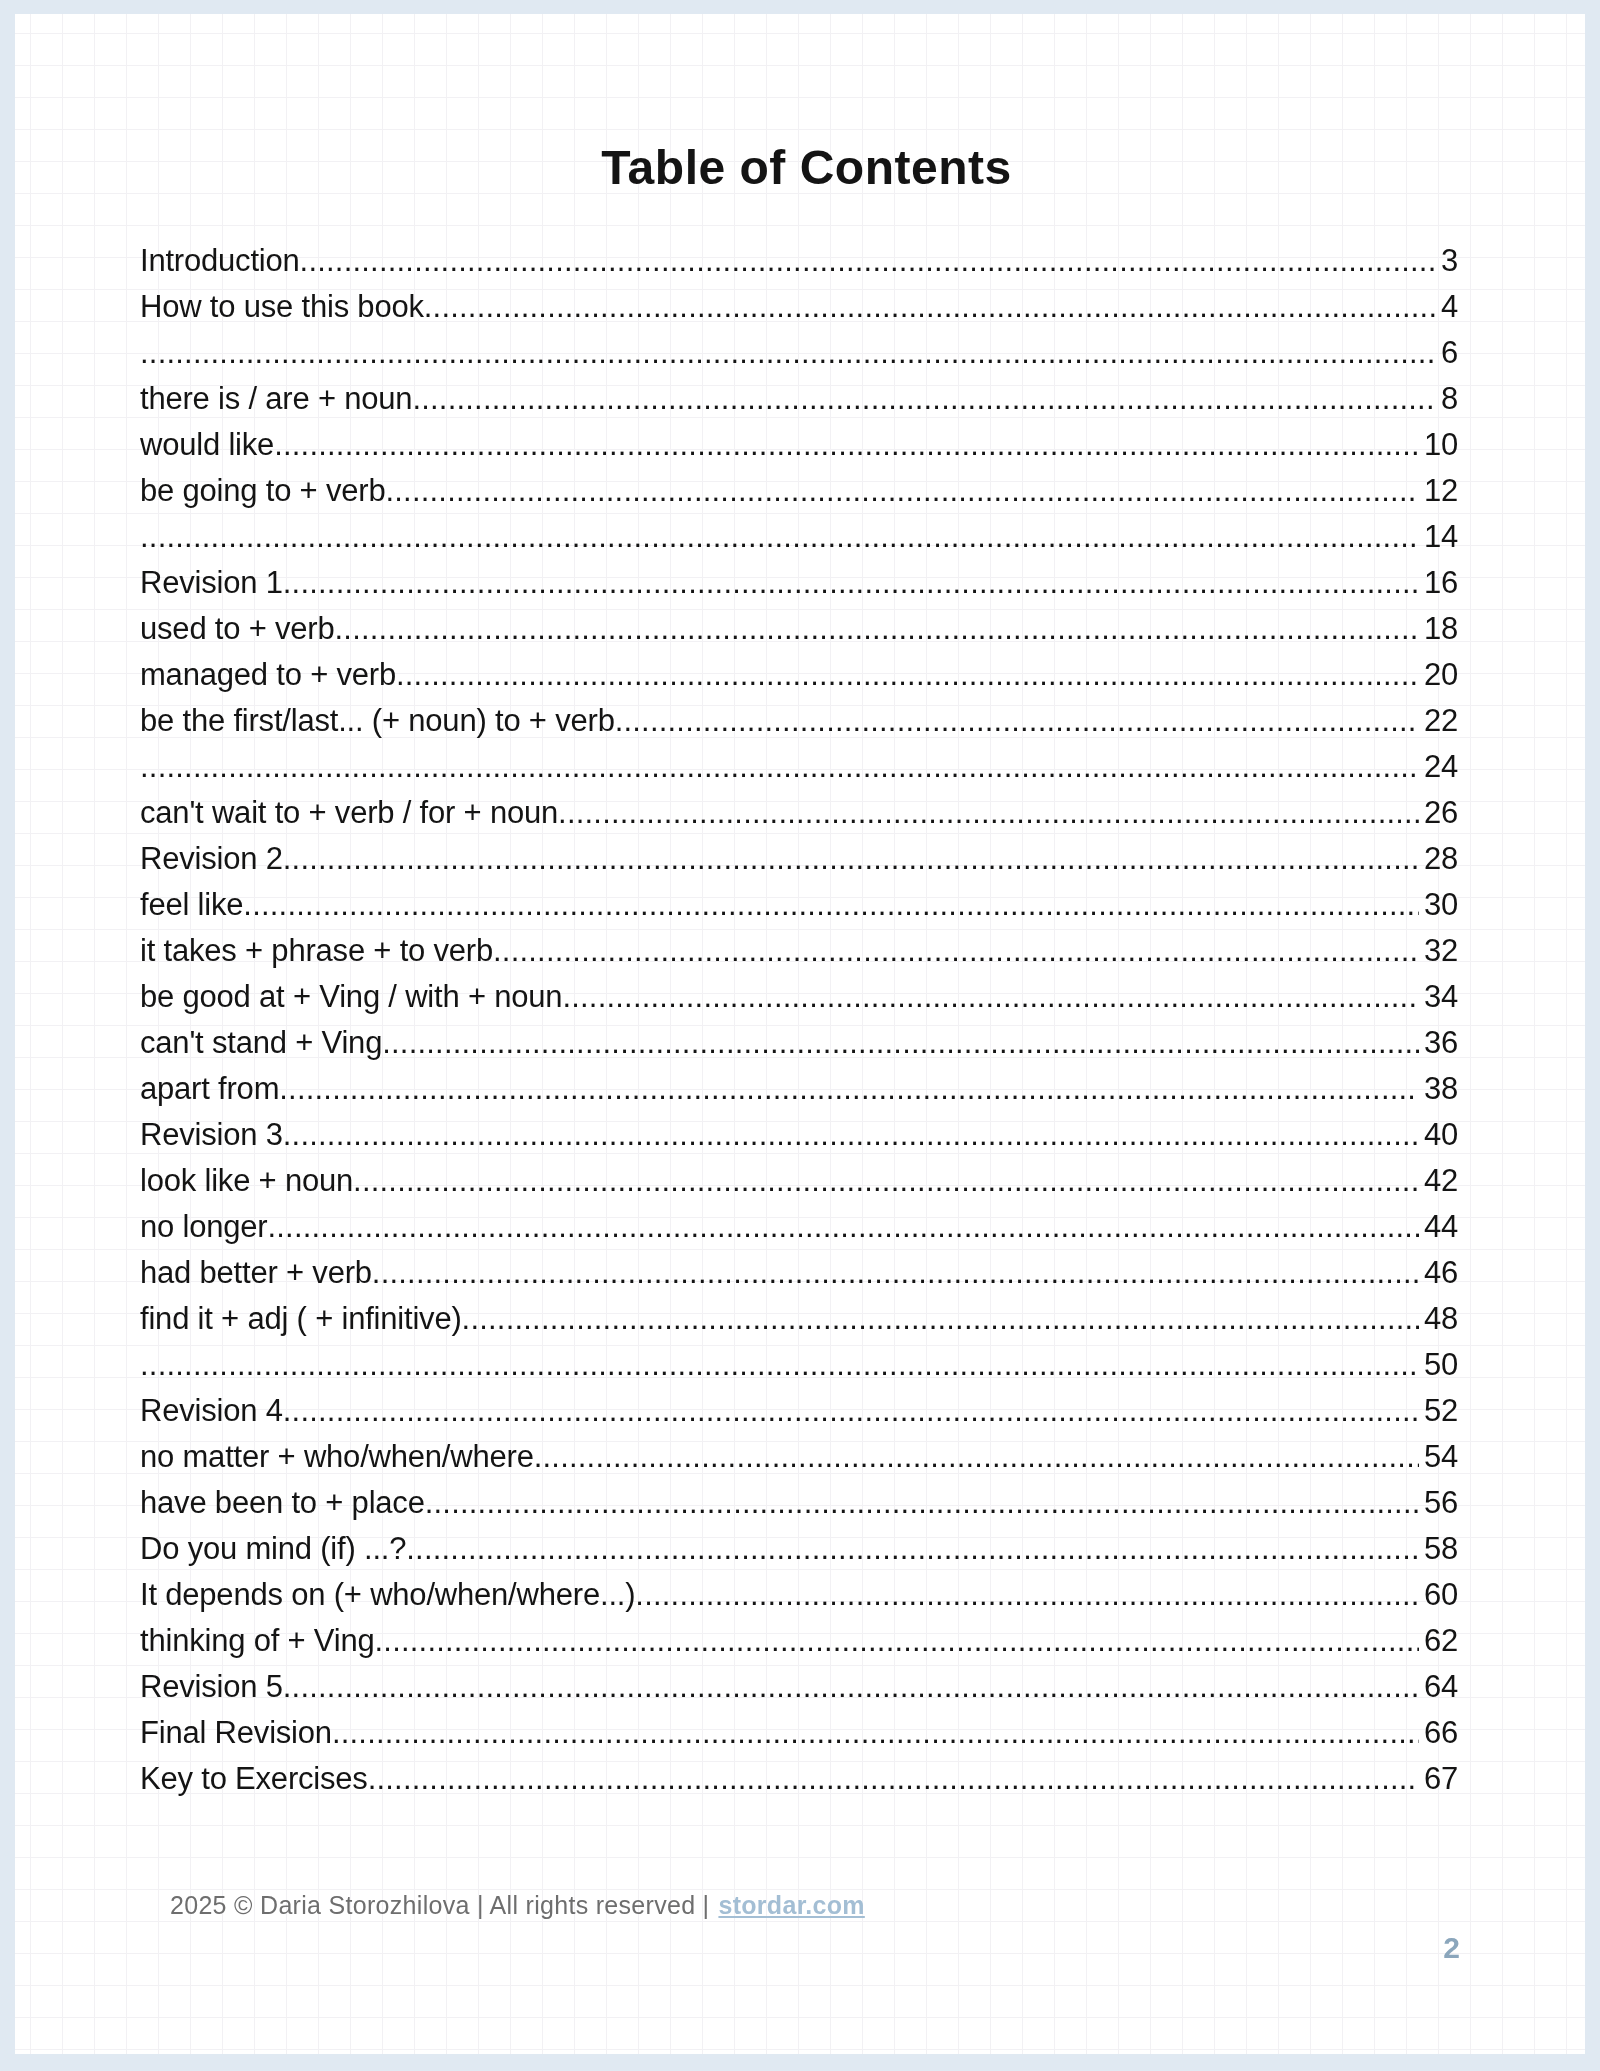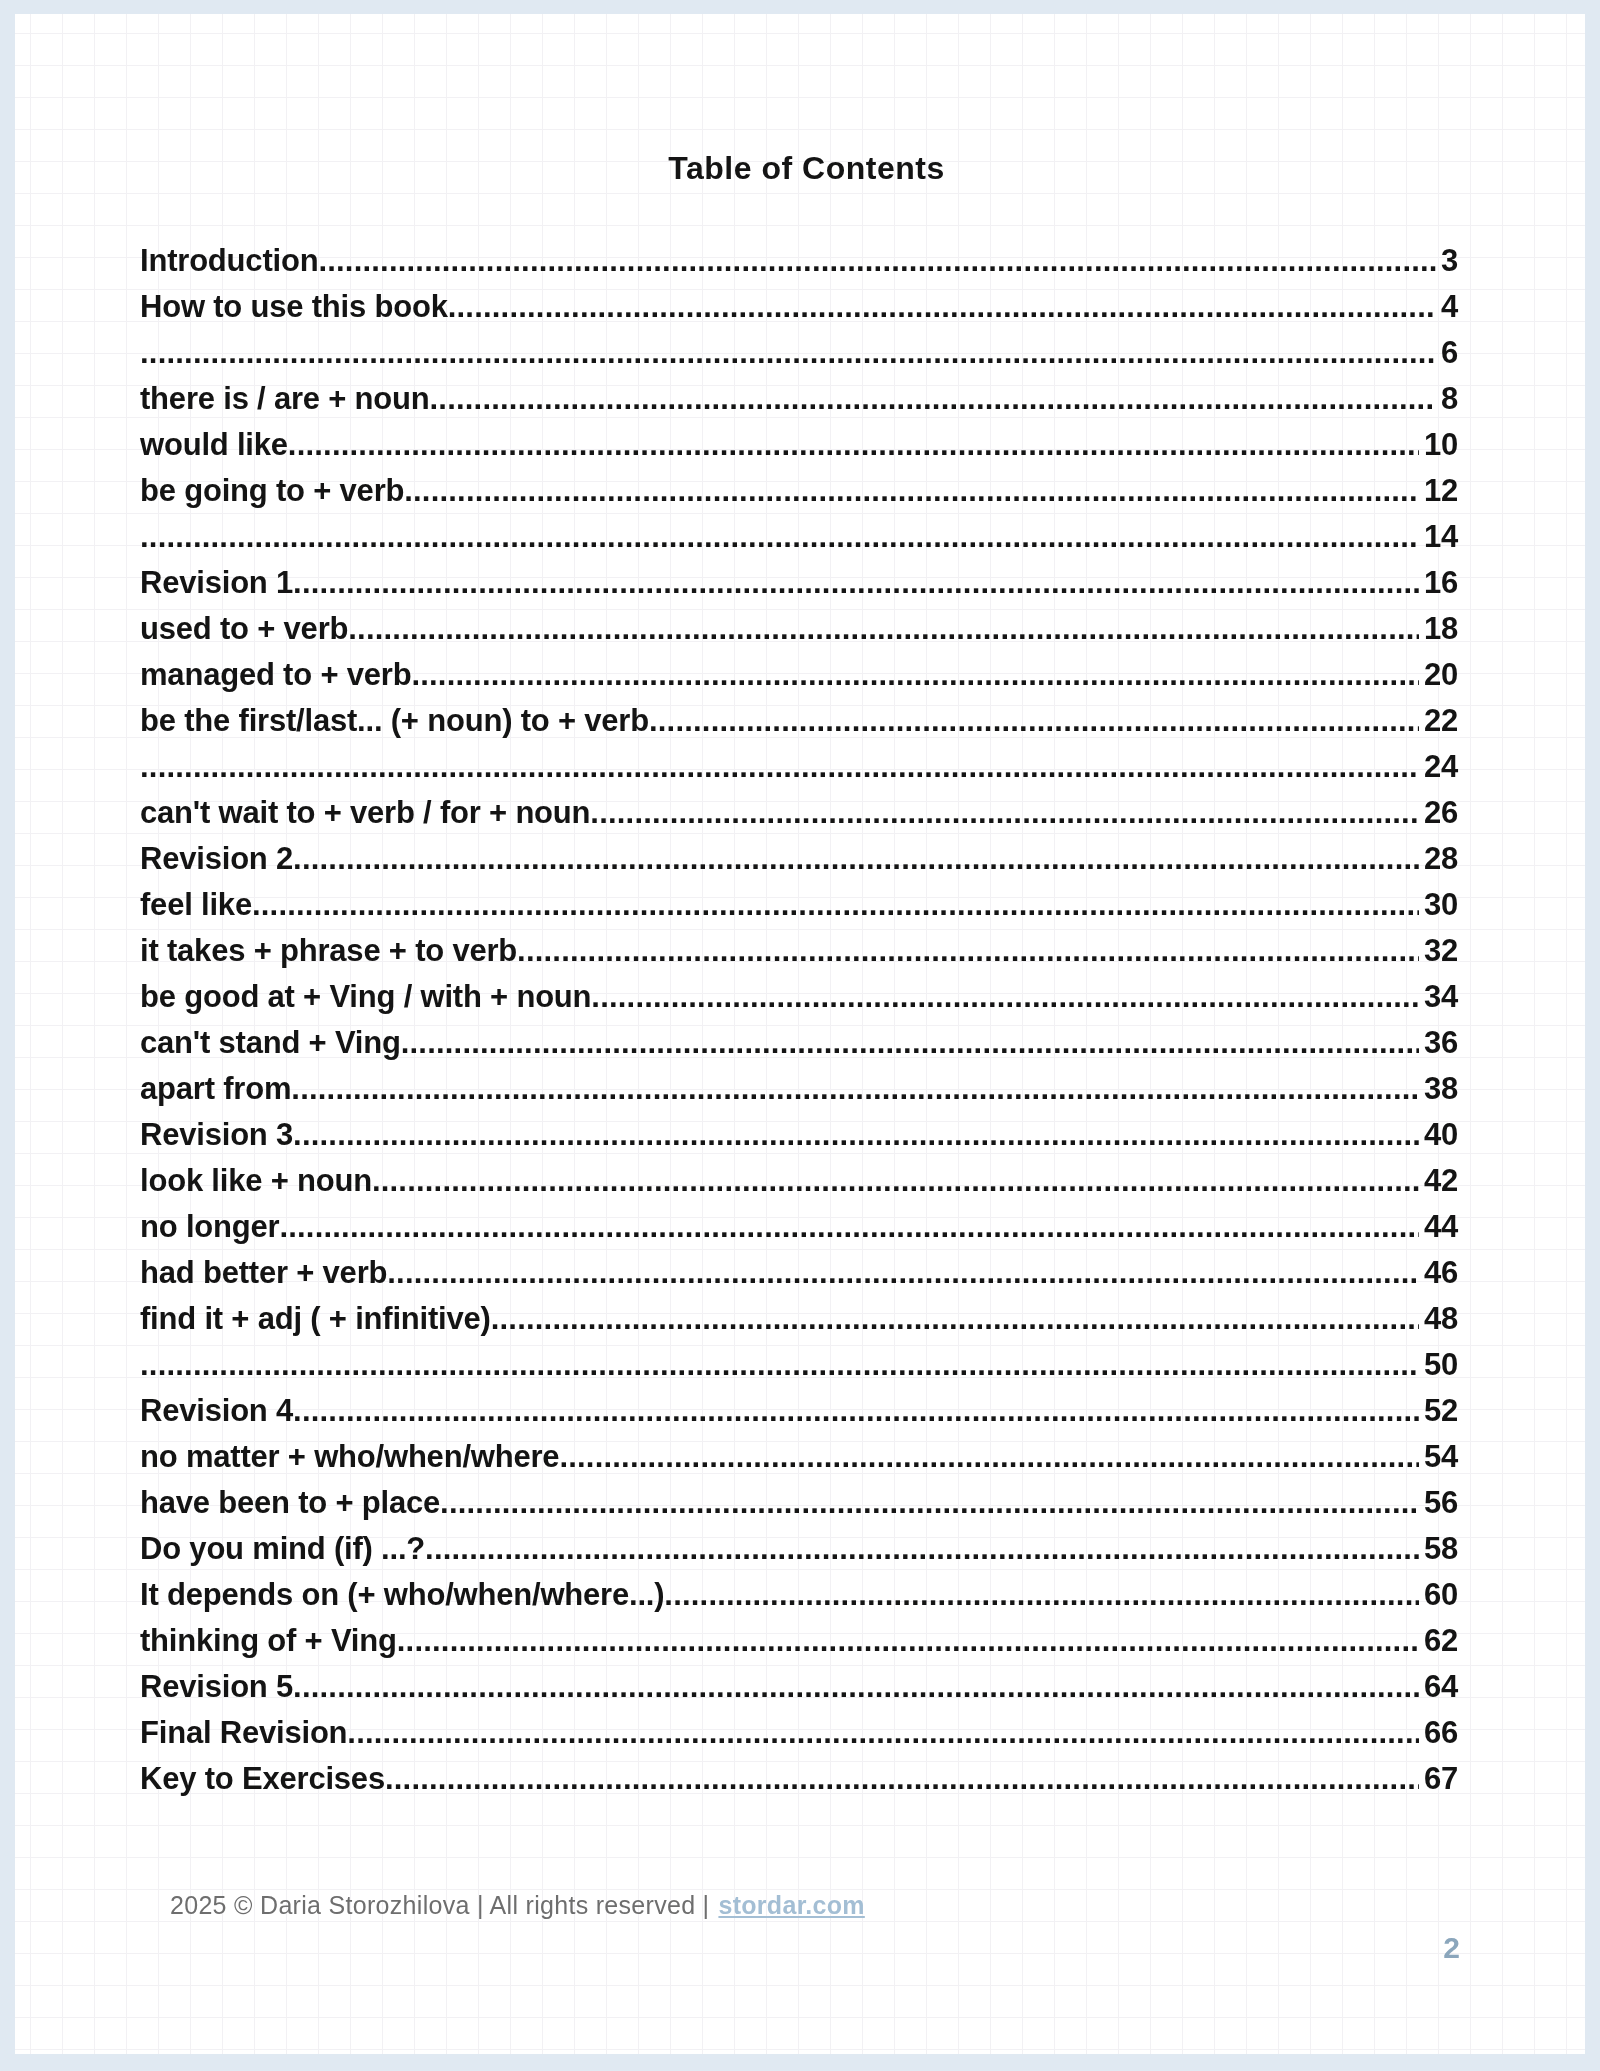--- a/index.html
+++ b/index.html
@@ -26,39 +26,39 @@
       linear-gradient(to bottom, #f2f1f4 1.5px, transparent 1.5px);
     background-size: 32px 32px;
     background-position: 15px 19px;
   }
   .title {
     position: absolute;
     top: 124px;
     left: 13px;
     right: 0;
     text-align: center;
-    font-size: 32px;
+    font-size: 48px;
     line-height: 60px;
     font-weight: bold;
     color: var(--text, #141414);
     letter-spacing: 0.5px;
   }
   .toc {
     position: absolute;
     top: 224px;
     left: 125px;
     right: 127px;
   }
   .toc-row {
     display: flex;
     align-items: baseline;
     height: 46px;
     line-height: 46px;
     font-size: 31px;
-    font-weight: bold;
+    font-weight: normal;
     color: var(--text, #141414);
     letter-spacing: -0.2px;
     cursor: pointer;
     text-align: right;
   }
   .toc-label {
     white-space: nowrap;
     flex: 0 0 auto;
   }
   .toc-dots {

